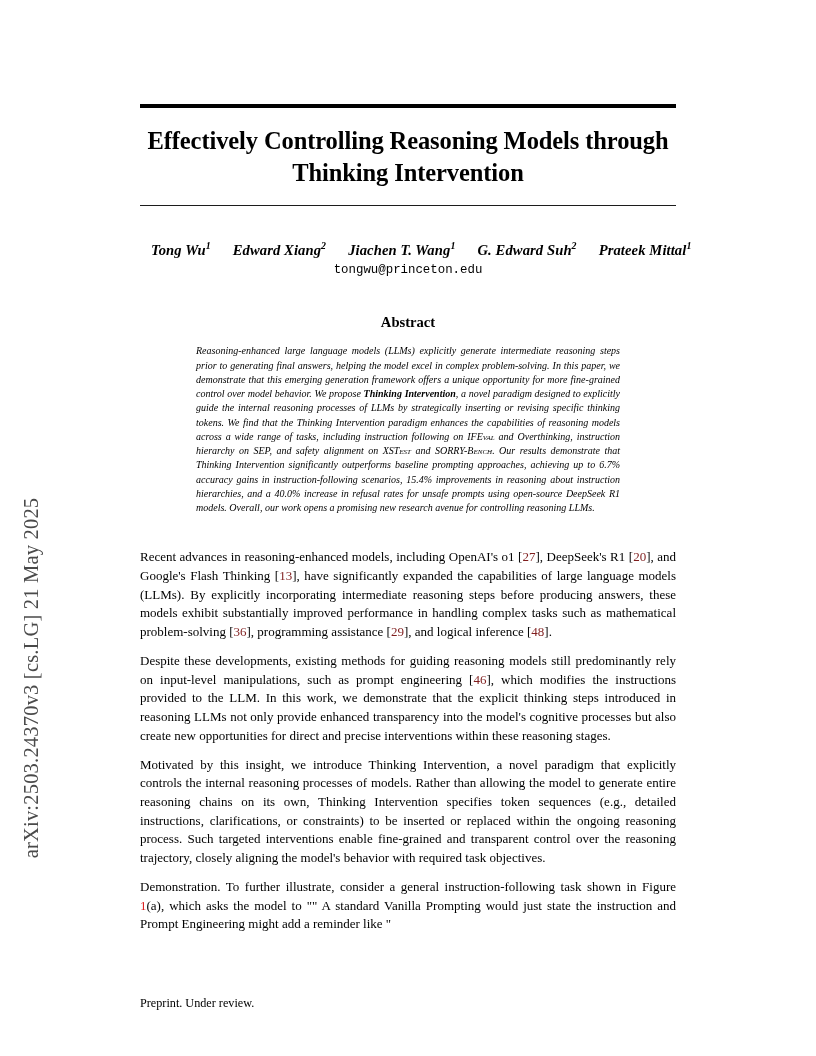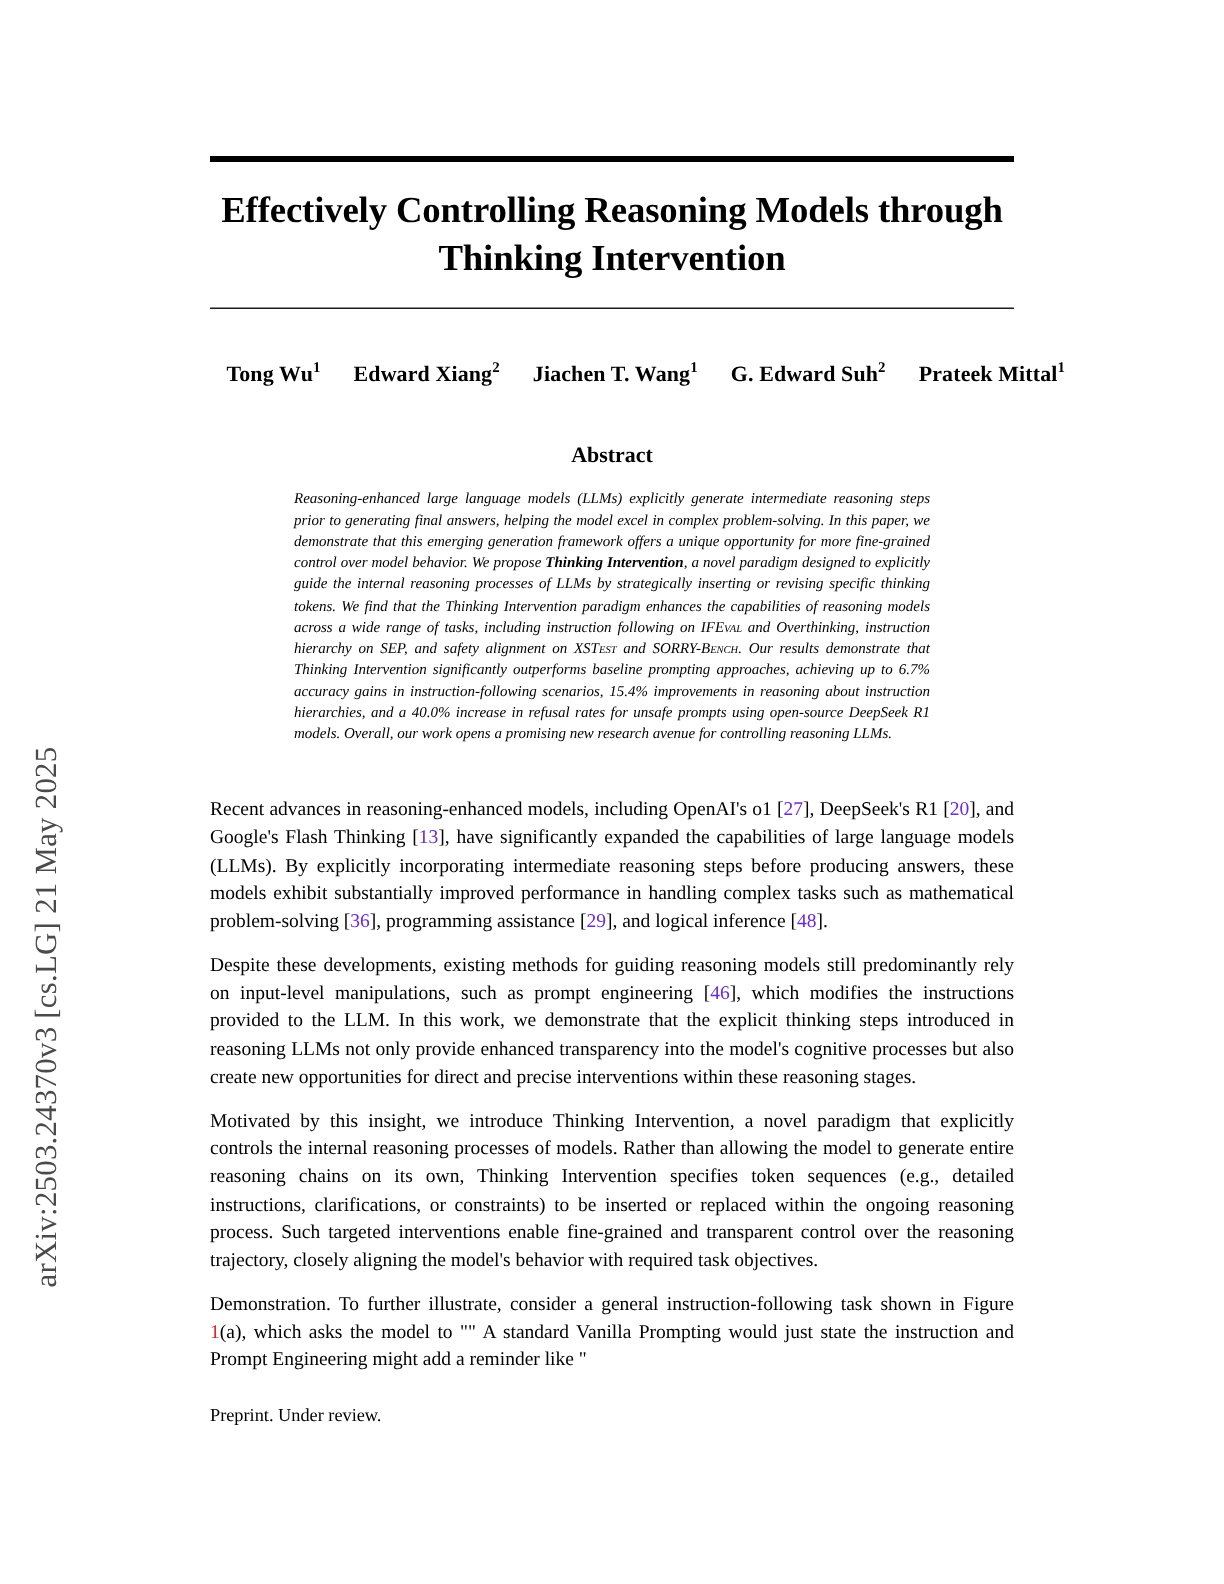--- a/index.html
+++ b/index.html
@@ -78,20 +78,21 @@
   }
   #author-line {
     font-size: 14.6px;
     font-weight: bold;
     white-space: nowrap;
     letter-spacing: 0.1px;
   }
   #author-line .author {
     display: inline-block;
     margin: 0 11px;
+    font-style: italic;
   }
   sup {
     font-size: 0.68em;
     vertical-align: super;
     line-height: 0;
     font-weight: normal;
   }
   #author-line sup { font-weight: bold; }
   #affil-line {
     font-size: 13.6px;
@@ -156,28 +157,28 @@
   }
   p.body {
     font-size: 13.0px;
     line-height: 1.435;
     text-align: justify;
     text-justify: inter-word;
     margin: 0 0 10.5px 0;
     hyphens: none;
   }
   p.body b { font-weight: normal; }
-  .cite { color: #6d28d9; }
+  .cite { color: #7f1d1d; }
   .figref { color: #dd2222; }
 
   
   #footer {
     position: absolute;
     left: 0px;
-    top: 936px;
+    top: 996px;
     font-size: 12.2px;
   }
 </style>
 </head>
 <body>
 
 <div id="arxiv-stamp">
   <span class="stamp-text">arXiv:2503.24370v3  [cs.LG]  21 May 2025</span>
 </div>
 
@@ -188,20 +189,21 @@
   <div id="title-block">
     <div id="paper-title">Effectively Controlling Reasoning Models through Thinking Intervention</div>
   </div>
 
   <div class="rule-thin"></div>
 
   <div id="authors-block">
     <div id="author-line">
       <span class="author"><span>Tong Wu</span><sup>1</sup></span><span class="author"><span>Edward Xiang</span><sup>2</sup></span><span class="author"><span>Jiachen T. Wang</span><sup>1</sup></span><span class="author"><span>G. Edward Suh</span><sup>2</sup></span><span class="author"><span>Prateek Mittal</span><sup>1</sup></span>
     </div>
+    <div id="email-line">tongwu@princeton.edu</div>
   </div>
 
   <div id="abstract-block">
     <div id="abstract-heading">Abstract</div>
     <div id="abstract-body"><span>Reasoning-enhanced large language models (LLMs) explicitly generate intermediate reasoning steps prior to generating final answers, helping the model excel in complex problem-solving. In this paper, we demonstrate that this emerging generation framework offers a unique opportunity for more fine-grained control over model behavior. We propose </span><b>Thinking Intervention</b><span>, a novel paradigm designed to explicitly guide the internal reasoning processes of LLMs by strategically inserting or revising specific thinking tokens. We find that the Thinking Intervention paradigm enhances the capabilities of reasoning models across a wide range of tasks, including instruction following on </span><span class="smallcaps">IFEval</span><span> and Overthinking, instruction hierarchy on SEP, and safety alignment on </span><span class="smallcaps">XSTest</span><span> and </span><span class="smallcaps">SORRY-Bench</span><span>. Our results demonstrate that Thinking Intervention significantly outperforms baseline prompting approaches, achieving up to 6.7% accuracy gains in instruction-following scenarios, 15.4% improvements in reasoning about instruction hierarchies, and a 40.0% increase in refusal rates for unsafe prompts using open-source DeepSeek R1 models. Overall, our work opens a promising new research avenue for controlling reasoning LLMs.</span></div>
   </div>
 
   <div id="intro-section">
 
     <p class="body"><span>Recent advances in reasoning-enhanced models, including OpenAI's o1 [</span><span class="cite">27</span><span>], DeepSeek's R1 [</span><span class="cite">20</span><span>], and Google's Flash Thinking [</span><span class="cite">13</span><span>], have significantly expanded the capabilities of large language models (LLMs). By explicitly incorporating intermediate reasoning steps before producing answers, these models exhibit substantially improved performance in handling complex tasks such as mathematical problem-solving [</span><span class="cite">36</span><span>], programming assistance [</span><span class="cite">29</span><span>], and logical inference [</span><span class="cite">48</span><span>].</span></p>

